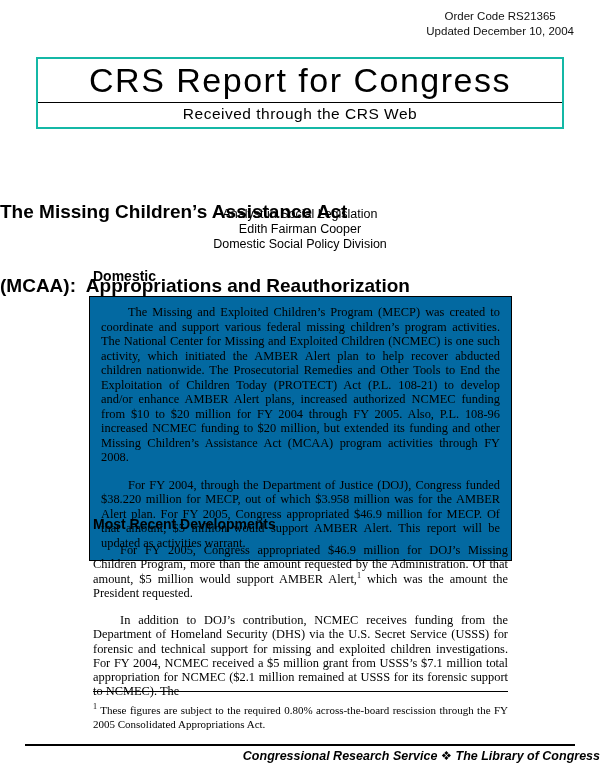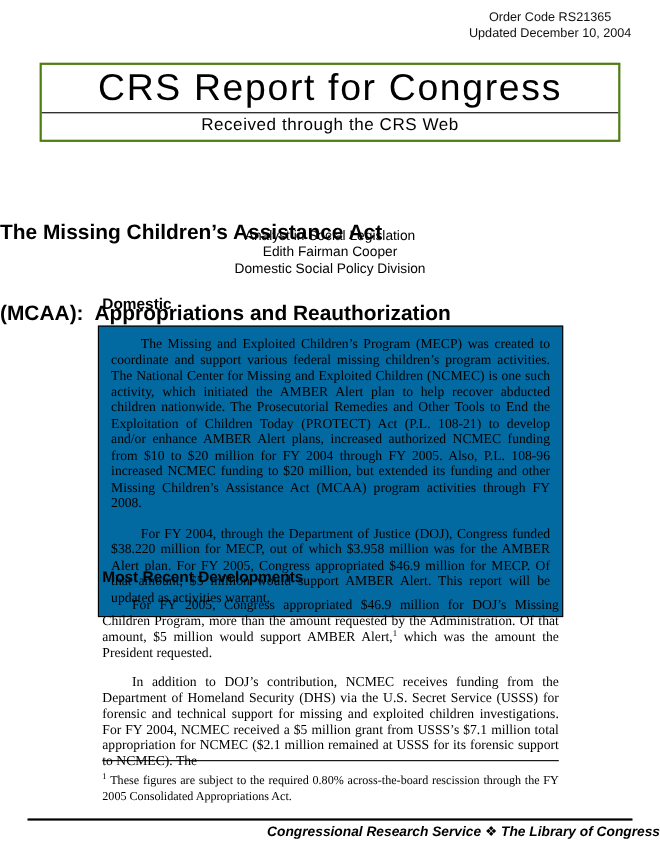--- a/index.html
+++ b/index.html
@@ -23,21 +23,21 @@
     line-height: 1.3;
     color: #111;
   }
 
   
   .masthead {
     position: absolute;
     top: 57px;
     left: 36px;
     right: 36px;
-    border: 2px solid #4d7c0f;
+    border: 2px solid #14b8a6;
     text-align: center;
     background: #fff;
   }
   .masthead-title {
     font-size: 34px;
     font-weight: 400;
     letter-spacing: 1.5px;
     line-height: 1.18;
     padding: 1px 0 2px;
     border-bottom: 1.5px solid #000;

